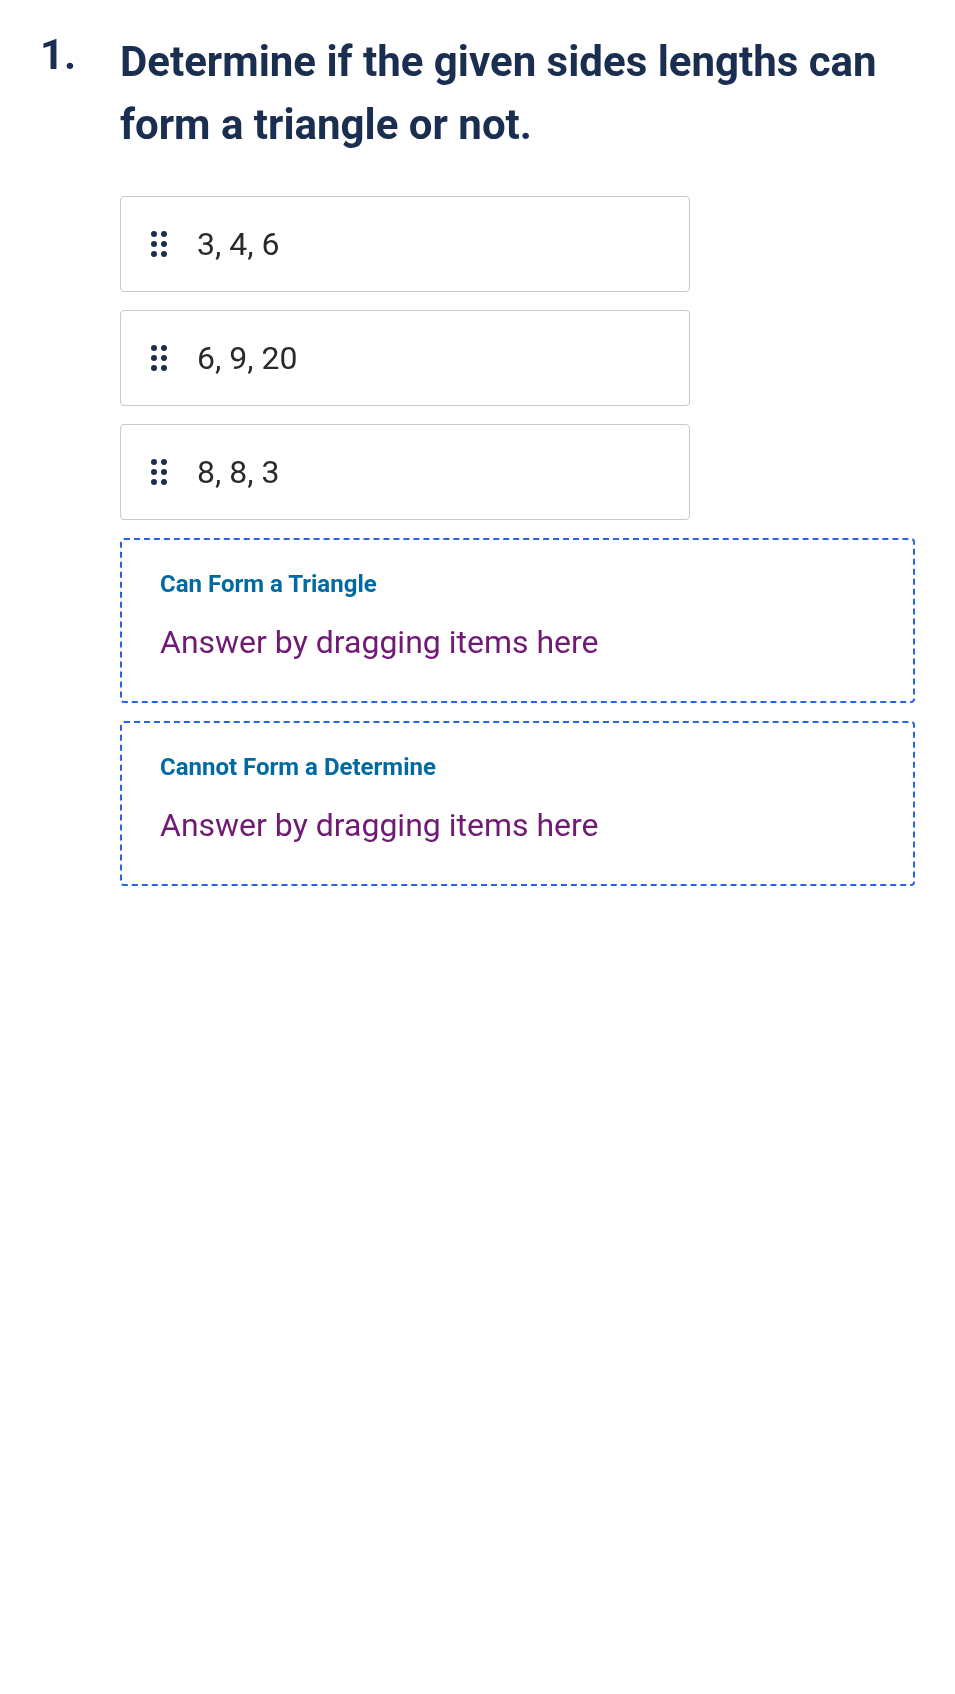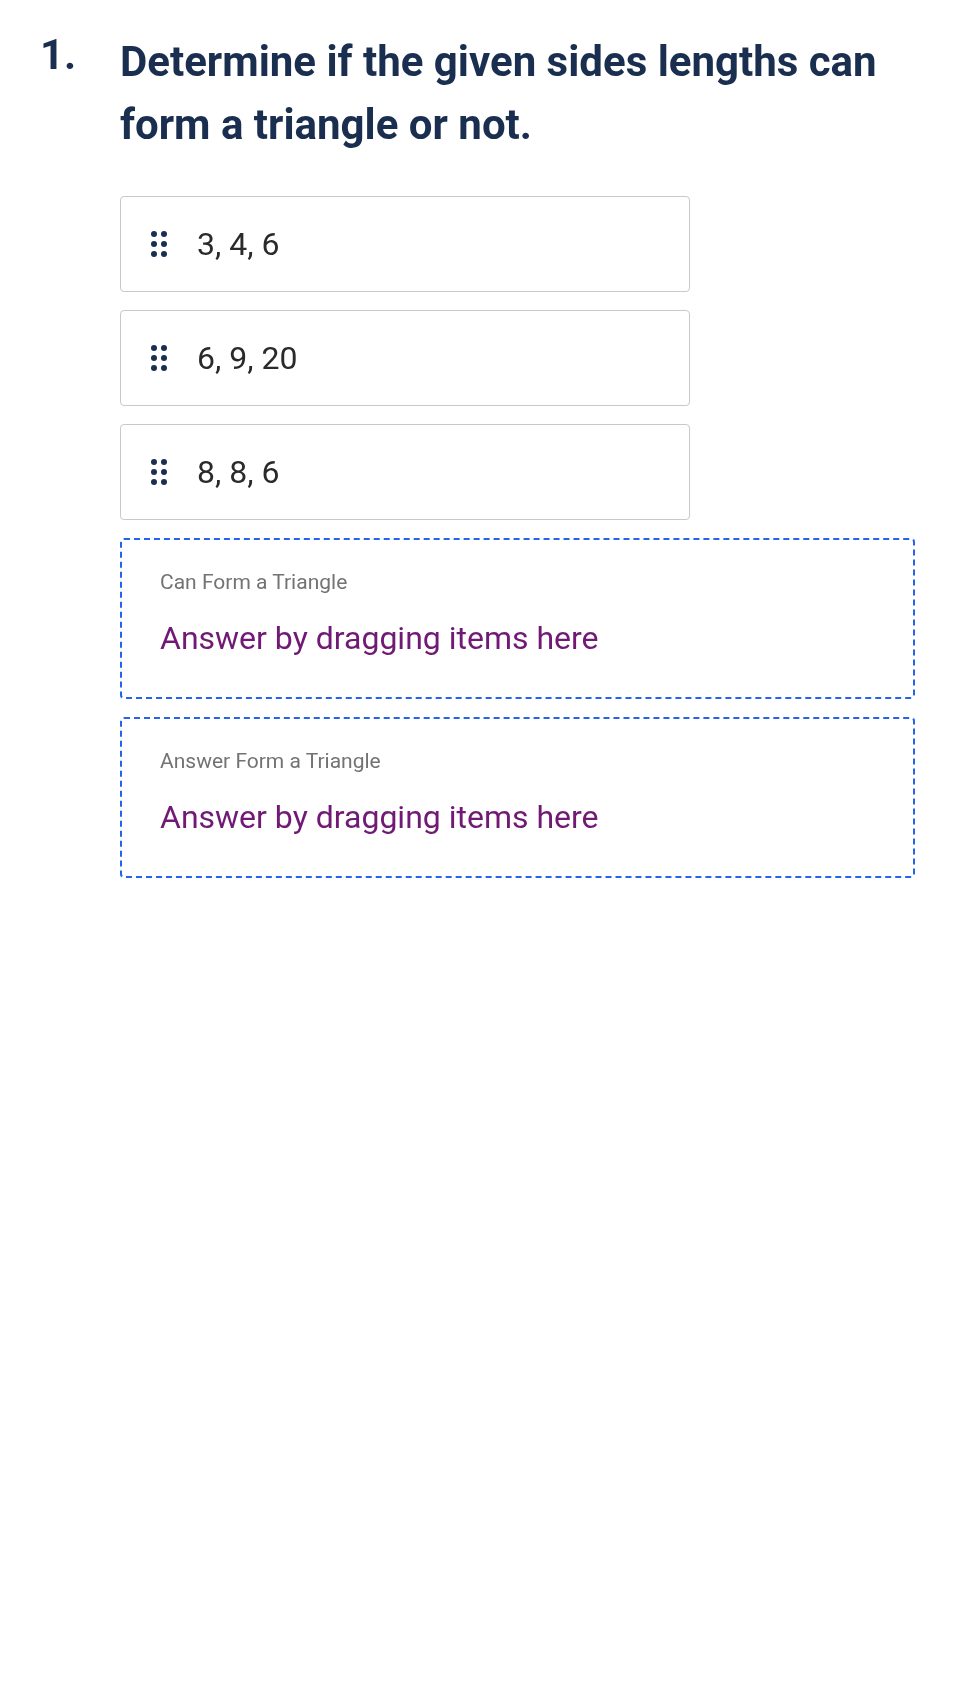--- a/index.html
+++ b/index.html
@@ -69,23 +69,23 @@
       color: #2a2a2a;
       font-weight: 400;
     }
     .drop-zone {
       border: 2px dashed #2563eb;
       border-radius: 4px;
       padding: 30px 38px 40px 38px;
       margin-bottom: 18px;
     }
     .drop-zone-title {
-      font-size: 21px;
-      font-weight: 400;
-      color: #737373;
+      font-size: 24px;
+      font-weight: 700;
+      color: #0369a1;
       margin-bottom: 25px;
     }
     .drop-zone-placeholder {
       font-size: 32px;
       color: #701a75;
       font-weight: 400;
     }
   </style>
 </head>
 <body>
@@ -123,32 +123,32 @@
 
       <div class="draggable-item">
         <div class="drag-handle">
           <div class="drag-dot"></div>
             <div class="drag-dot"></div>
           <div class="drag-dot"></div>
             <div class="drag-dot"></div>
           <div class="drag-dot"></div>
             <div class="drag-dot"></div>
         </div>
-        <div class="item-text">8, 8, 6</div>
+        <div class="item-text">8, 8, 3</div>
       </div>
 
 
 
 
     </div>
 
     <div class="drop-zone">
       <div class="drop-zone-title">Can Form a Triangle</div>
       <div class="drop-zone-placeholder">Answer by dragging items here</div>
     </div>
 
     <div class="drop-zone">
-      <div class="drop-zone-title">Answer Form a Triangle</div>
+      <div class="drop-zone-title">Cannot Form a Determine</div>
       <div class="drop-zone-placeholder">Answer by dragging items here</div>
     </div>
 
   </div>
 </div>
 
 </body></html>

